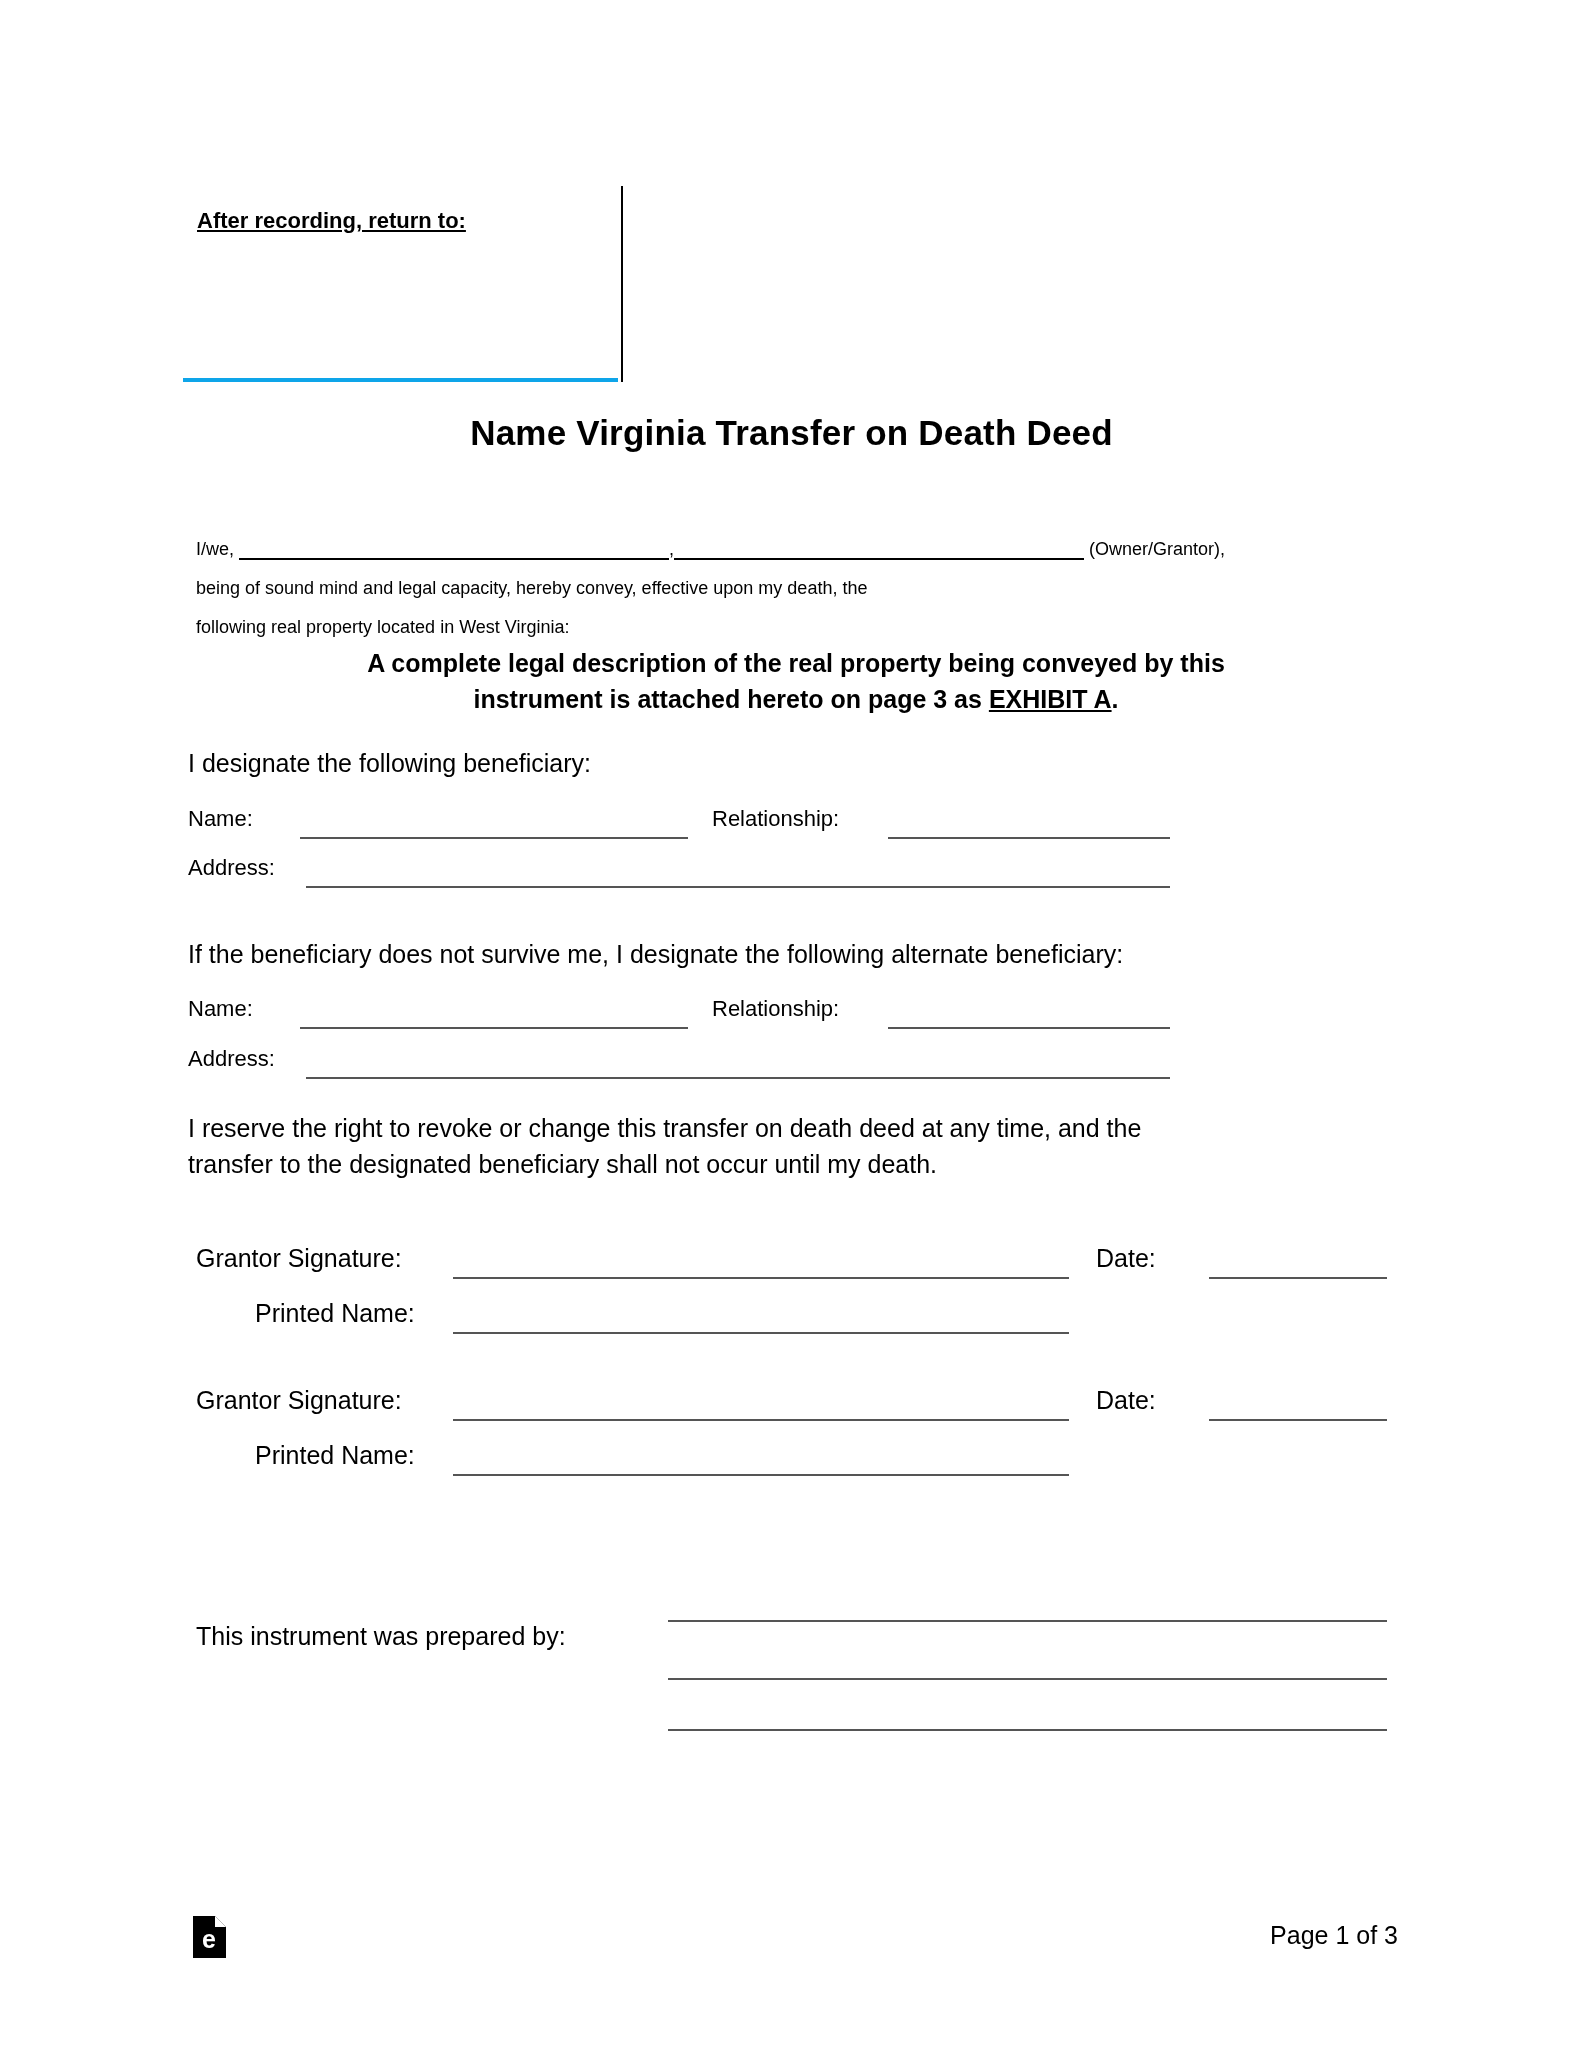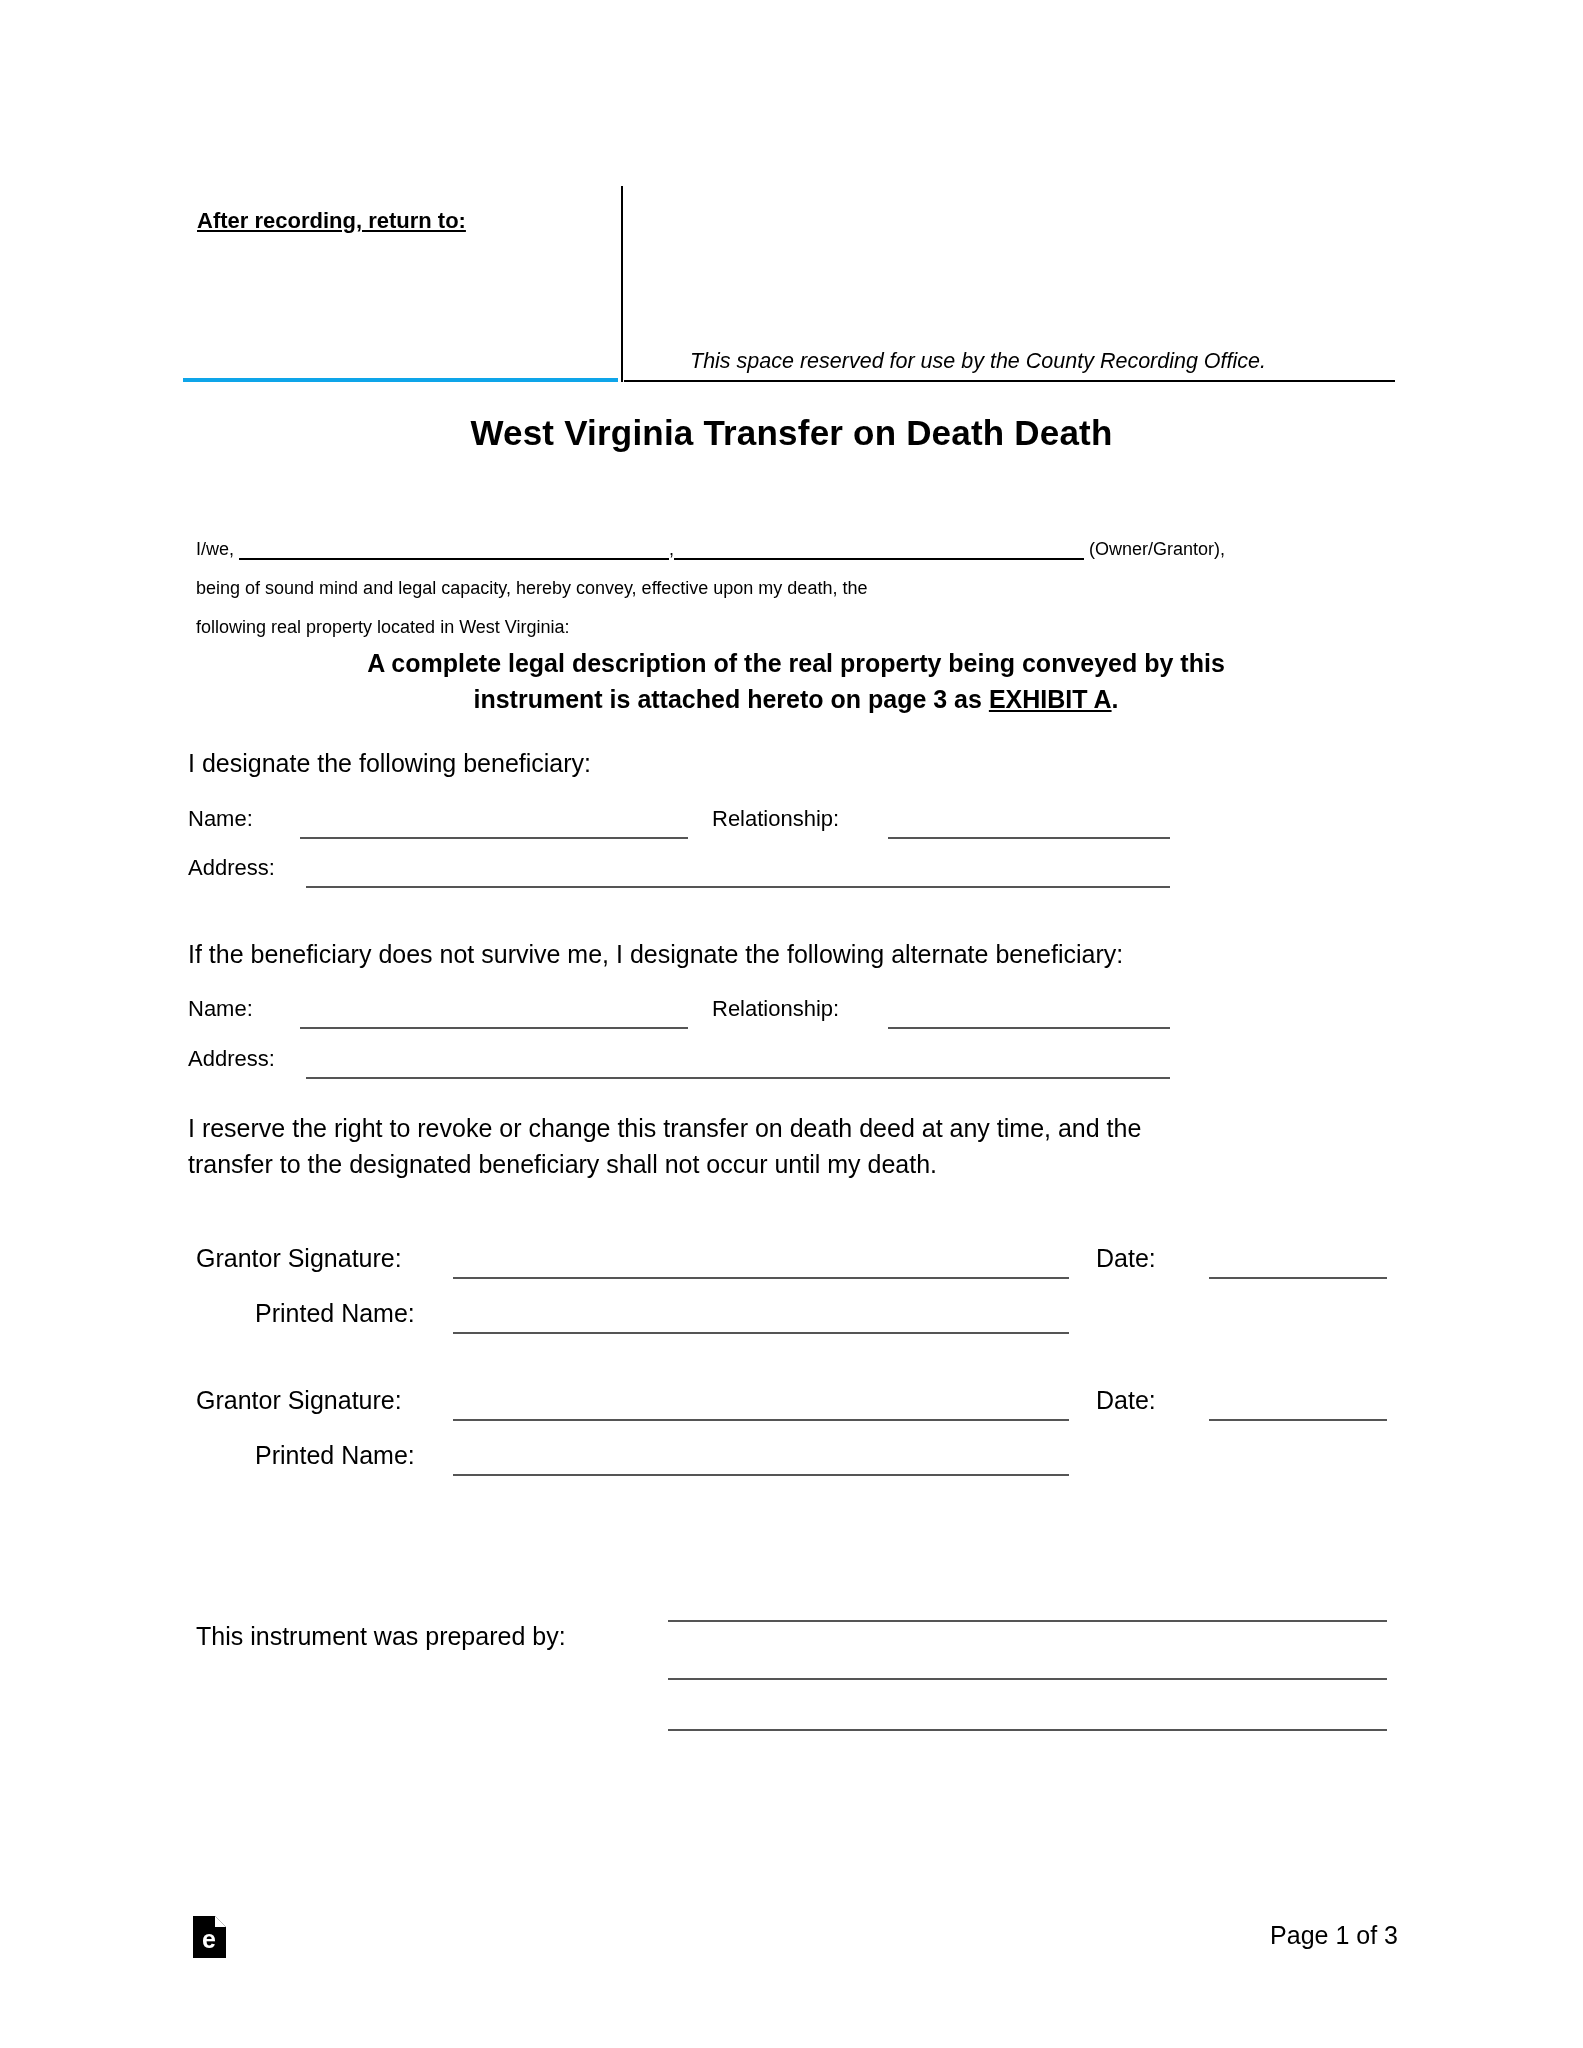--- a/index.html
+++ b/index.html
@@ -191,26 +191,23 @@
 </head>
 <body>
 
 <div class="page">
 
   <div class="rec-box">
     <div class="rec-left">
       <div class="return-to">After recording, return to:</div>
     </div>
     <div class="rec-divider"></div>
-    <div class="rec-right">
-      <div class="reserved-note">This space reserved for use by the County Recording Office.</div>
-    </div>
-  </div>
-
-  <div class="doc-title">West Virginia Transfer on Death Death</div>
+  </div>
+
+  <div class="doc-title">Name Virginia Transfer on Death Deed</div>
 
   <div class="body-block">
     <div class="ln"><span>I/we,</span>
       <span class="fill fill-a"></span><span>,</span><span class="fill fill-b"></span>
       <span>(Owner/Grantor),</span></div>
     <div class="ln">being of sound mind and legal capacity, hereby convey, effective upon my death, the</div>
     <div class="ln">following real property located in West Virginia:</div>
   </div>
 
   <div class="bold-notice">

